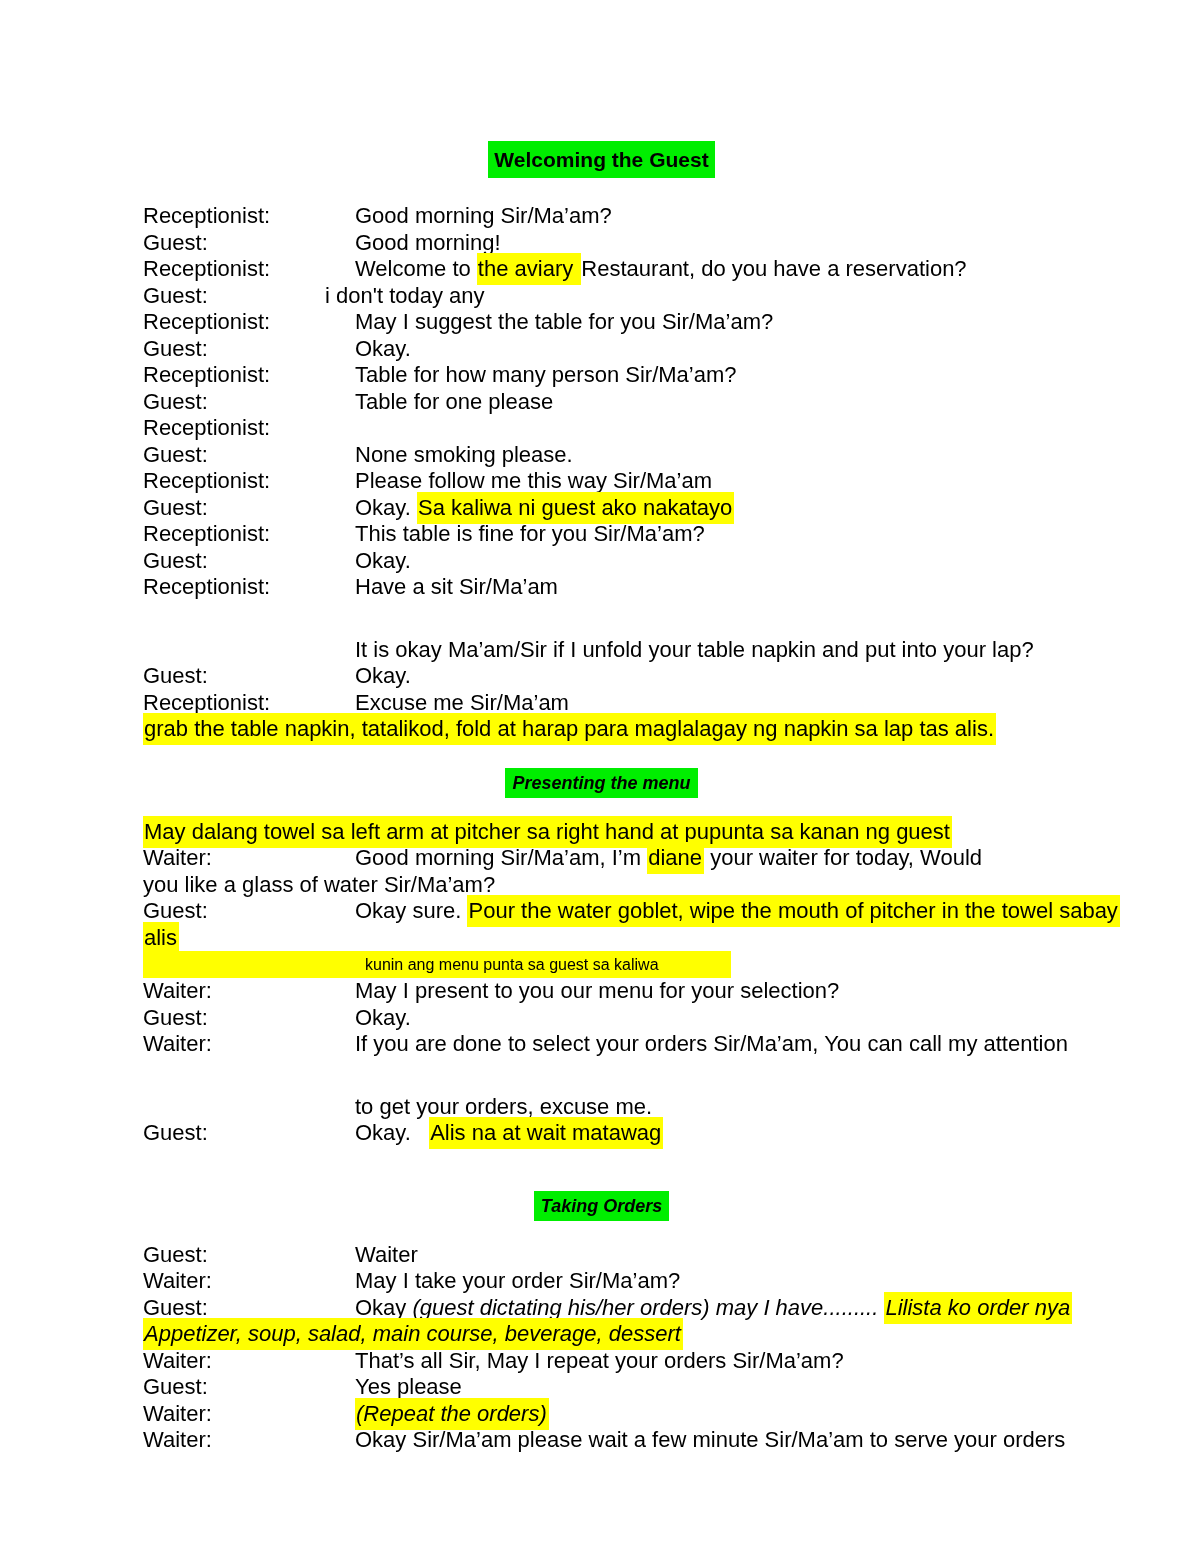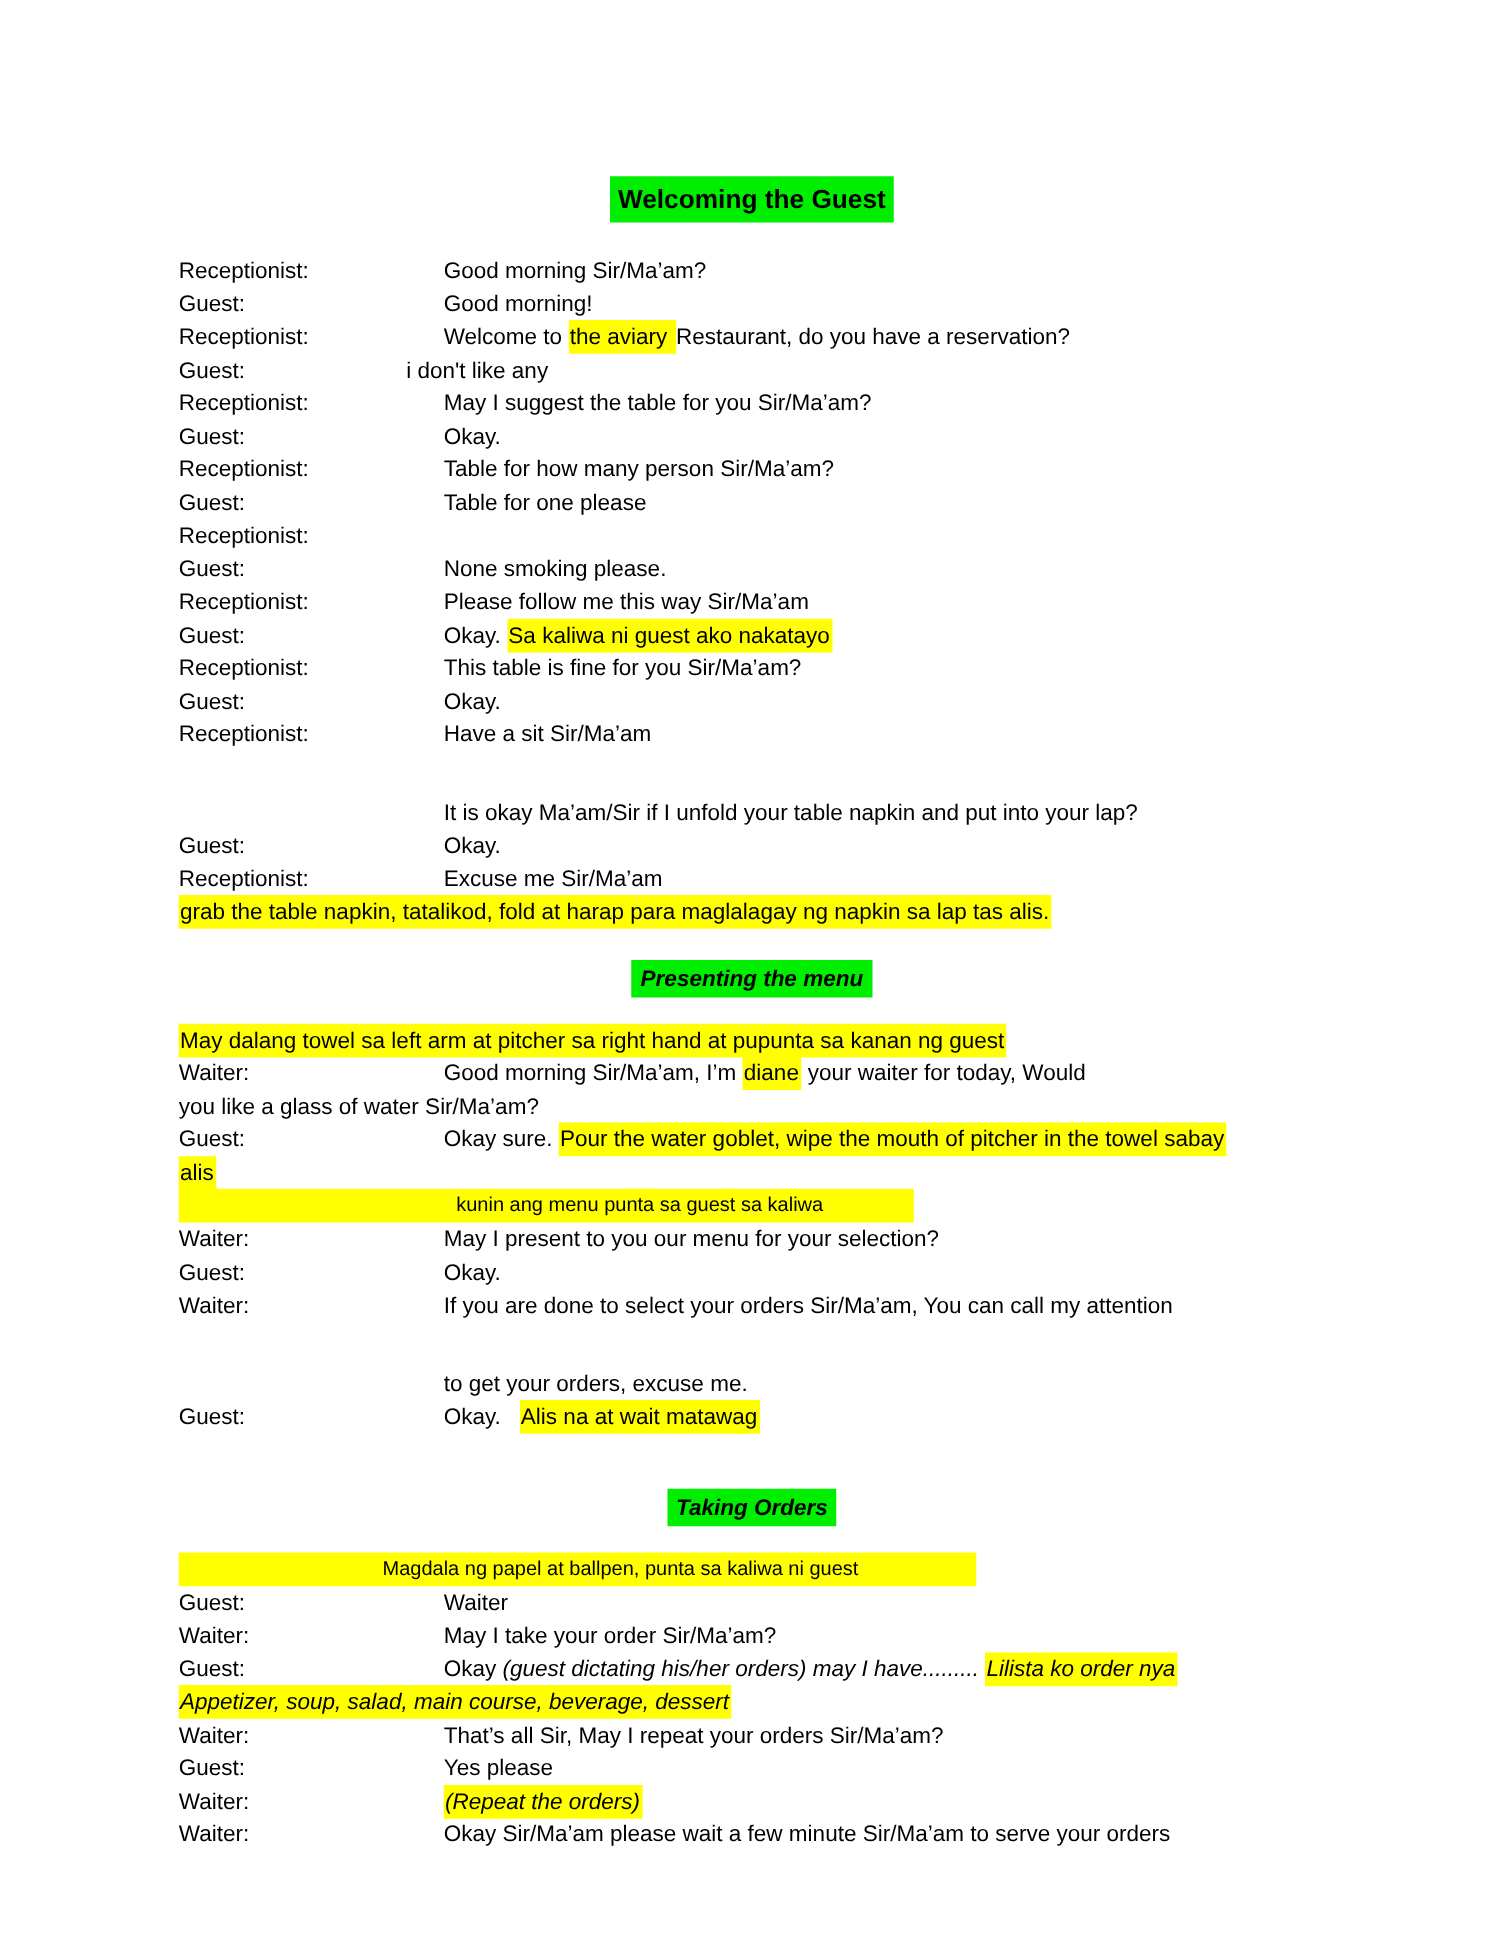--- a/index.html
+++ b/index.html
@@ -20,21 +20,21 @@
     text-align:center;font-size:21px;font-weight:bold;
     height:40px;line-height:40px;margin-bottom:23px;white-space:nowrap;
   }
   .title-line .hg{background:var(--hg);padding:7px 6px 7px 6px;}
   .section-header{
     text-align:center;font-size:18px;font-weight:bold;font-style:italic;
     height:30px;line-height:30px;white-space:nowrap;
   }
   .section-header .hg{background:var(--hg);padding:5px 7px;}
   .line{
-    font-size:18px;line-height:26.5px;height:26.5px;
+    font-size:22px;line-height:26.5px;height:26.5px;
     white-space:nowrap;display:flex;align-items:flex-end;
   }
   .line .label{flex:0 0 212px;}
   .line.alt .label{flex:0 0 182px;}
   .line.cont{padding-left:212px;margin-top:36px;}
   .line.left{padding-left:0;}
   .seg.hy{background:var(--hy);padding:3px 2px 4px 1px;}
   .seg.it{font-style:italic;}
   .band{background:var(--hy);height:27px;line-height:27px;display:block;}
   .band .seg{padding:0;}
@@ -57,21 +57,21 @@
     <div class="line dialogue">
       <span class="label">Guest:</span>
       <span class="text"><span class="seg ">Good morning!</span></span>
     </div>
     <div class="line dialogue">
       <span class="label">Receptionist:</span>
       <span class="text"><span class="seg ">Welcome to </span><span class="seg hy">the aviary </span><span class="seg ">Restaurant, do you have a reservation?</span></span>
     </div>
     <div class="line alt">
       <span class="label">Guest:</span>
-      <span class="text"><span class="seg ">i don't like any</span></span>
+      <span class="text"><span class="seg ">i don't today any</span></span>
     </div>
     <div class="line dialogue">
       <span class="label">Receptionist:</span>
       <span class="text"><span class="seg ">May I suggest the table for you Sir/Ma’am?</span></span>
     </div>
     <div class="line dialogue">
       <span class="label">Guest:</span>
       <span class="text"><span class="seg ">Okay.</span></span>
     </div>
     <div class="line dialogue">
@@ -159,21 +159,20 @@
     <div class="line cont">
       <span class="text"><span class="seg ">to get your orders, excuse me.</span></span>
     </div>
     <div class="line dialogue">
       <span class="label">Guest:</span>
       <span class="text"><span class="seg ">Okay.&nbsp;&nbsp; </span><span class="seg hy">Alis na at wait matawag</span></span>
     </div>
     <div class="spacer lg"></div>
     <div class="section-header"><span class="hg">Taking Orders</span></div>
     <div class="spacer sm"></div>
-    <div class="band band2"><span class="seg ">Magdala ng papel at ballpen, punta sa kaliwa ni guest</span></div>
     <div class="line dialogue">
       <span class="label">Guest:</span>
       <span class="text"><span class="seg ">Waiter</span></span>
     </div>
     <div class="line dialogue">
       <span class="label">Waiter:</span>
       <span class="text"><span class="seg ">May I take your order Sir/Ma’am?</span></span>
     </div>
     <div class="line dialogue">
       <span class="label">Guest:</span>

